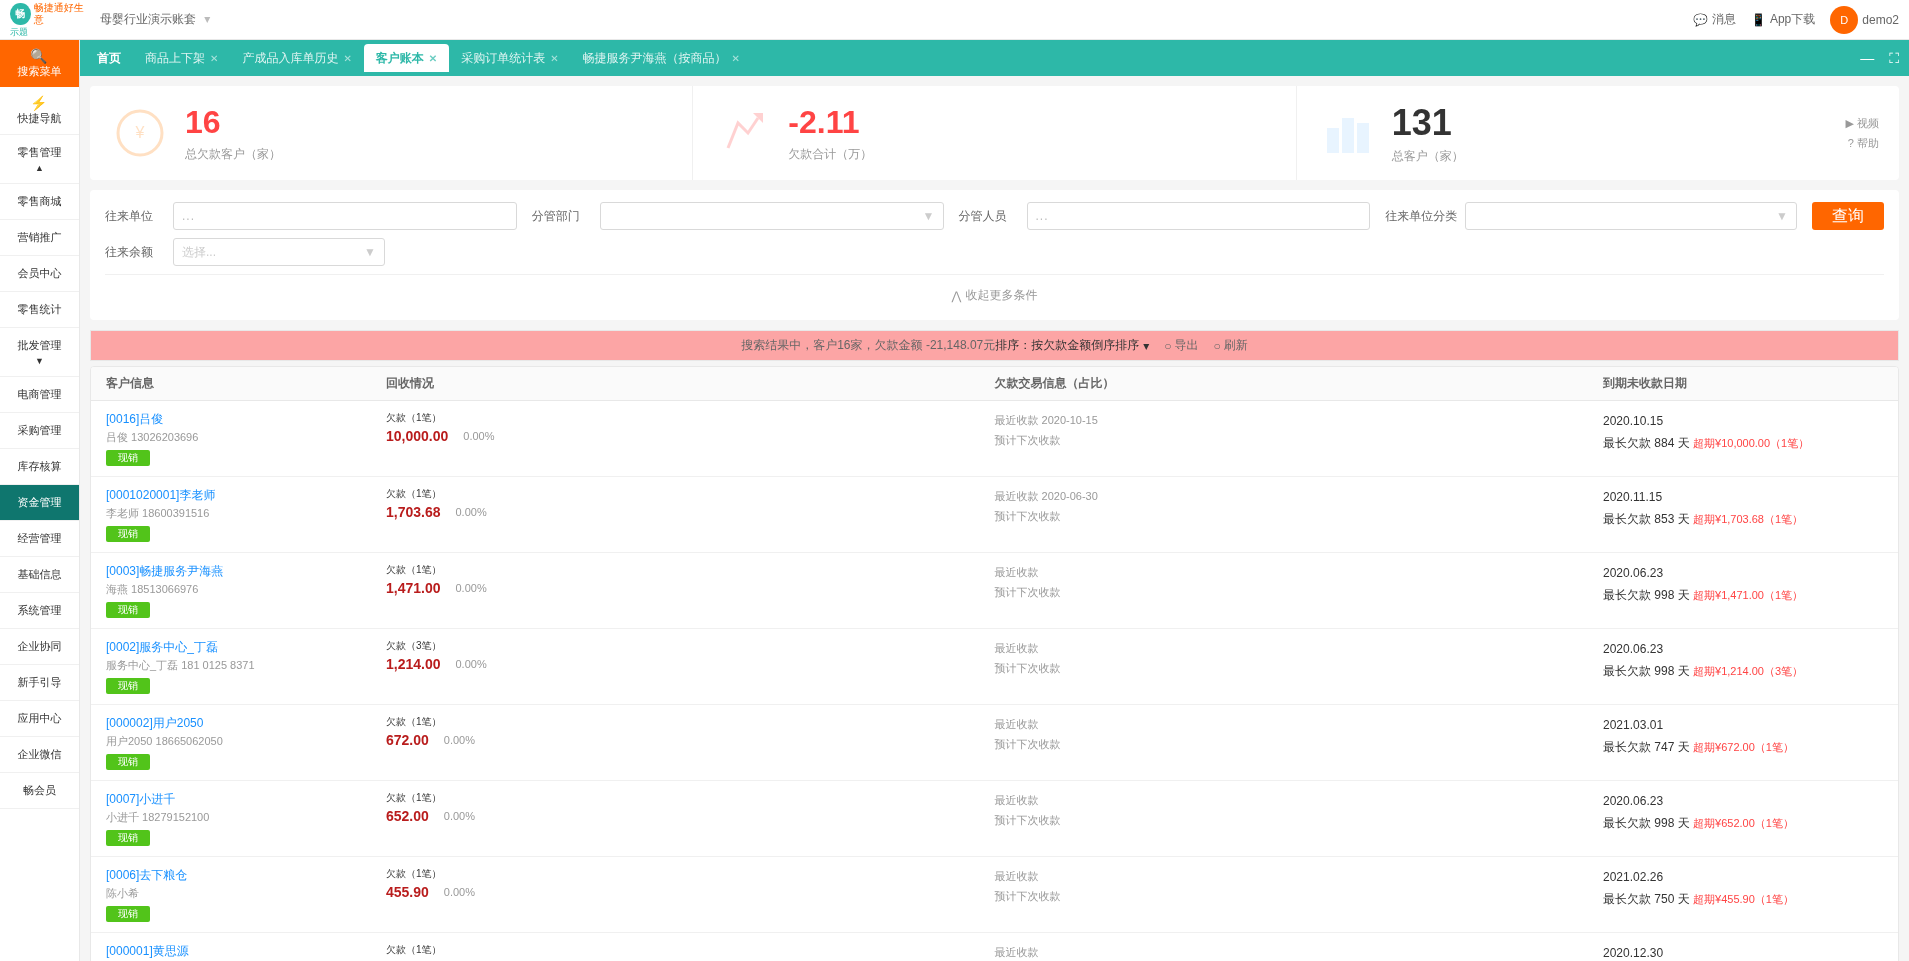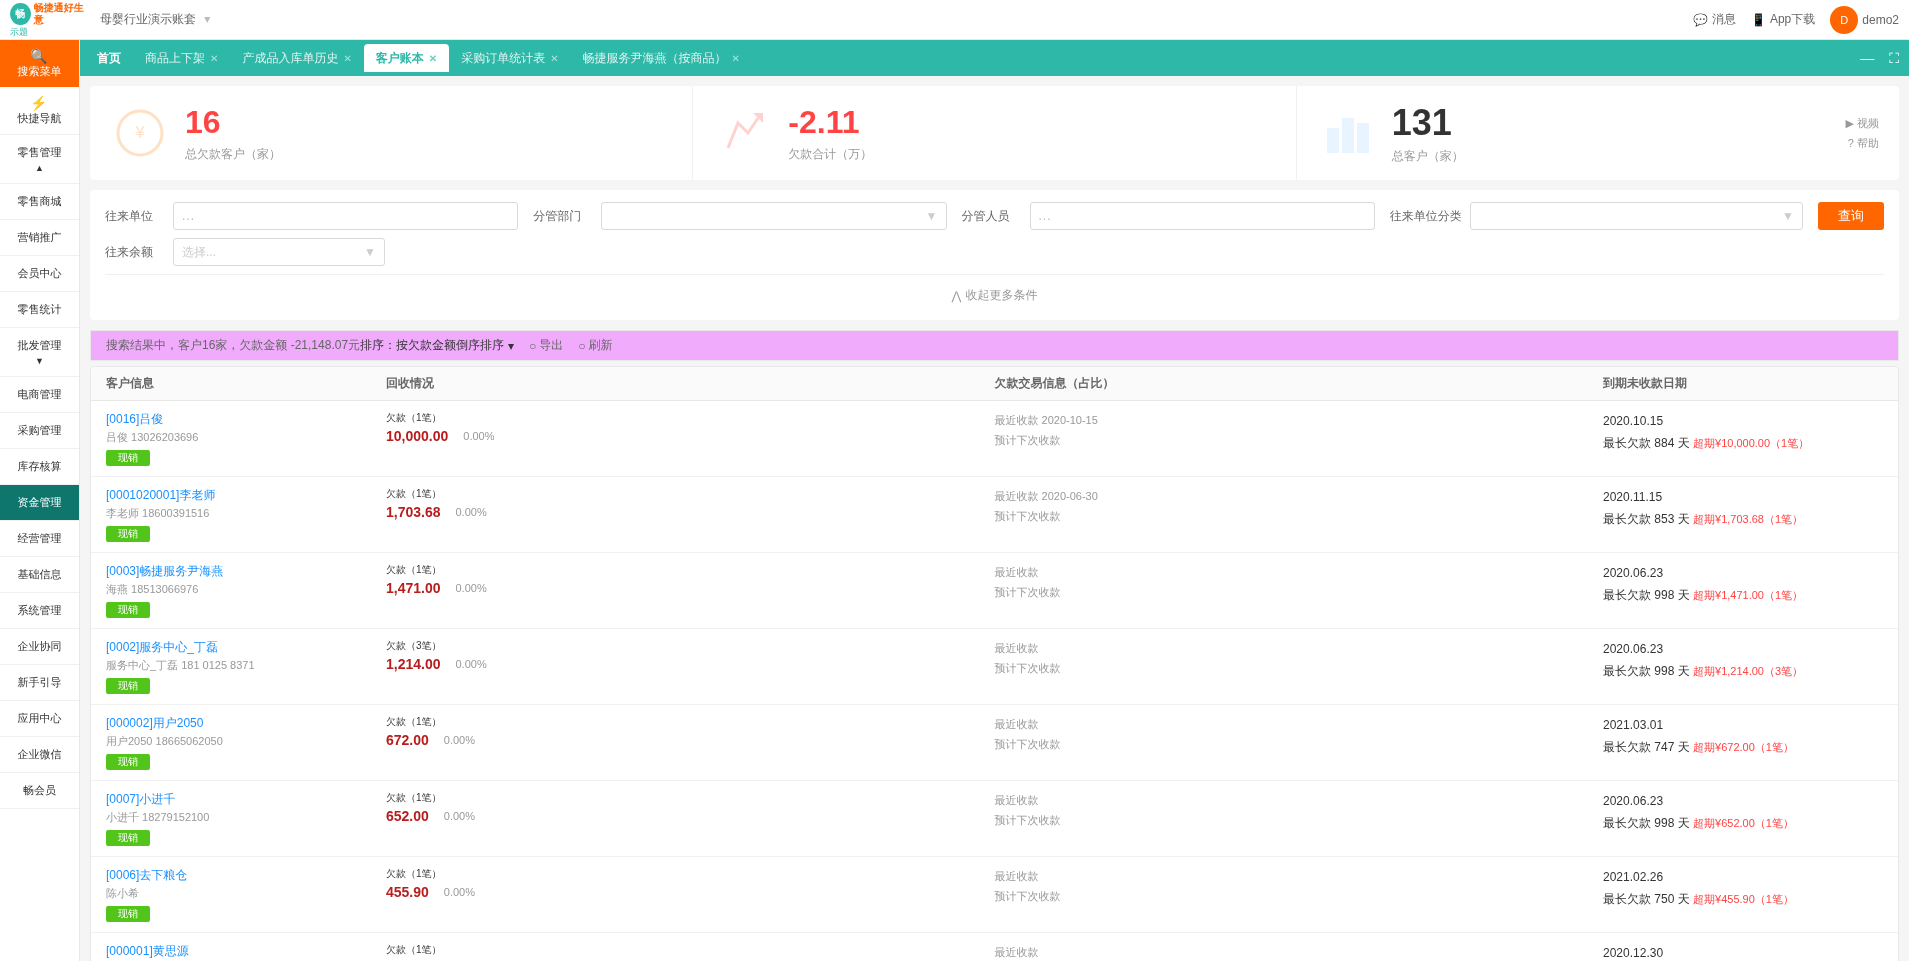--- a/index.html
+++ b/index.html
@@ -282,41 +282,41 @@
       cursor: pointer;
       background: #fff;
     }
     .search-btn {
       background: #ff6600;
       color: #fff;
       border: none;
       height: 28px;
       padding: 0 20px;
       border-radius: 3px;
-      font-size: 13px;
+      font-size: 16px;
       cursor: pointer;
       white-space: nowrap;
     }
     .collapse-btn {
       display: flex;
       align-items: center;
       justify-content: center;
       gap: 4px;
       font-size: 12px;
       color: #999;
       cursor: pointer;
       padding: 4px;
     }
 
     
     .result-bar {
       display: flex;
       align-items: center;
-      justify-content: flex-start;
-      background: #f0abfc;
+      justify-content: center;
+      background: #fca5a5;
       border: 1px solid #e8e8e8;
       padding: 6px 15px;
       font-size: 12px;
       color: #666;
       margin-bottom: 5px;
     }
     .result-actions {
       display: flex;
       align-items: center;
       gap: 15px;
@@ -419,21 +419,21 @@
 </head>
 <body>
 
 <div class="top-bar">
   <div class="logo-area">
     <div class="logo-text">
       <div style="display:flex;align-items:center;gap:3px;">
         <div style="width:22px;height:22px;background:#2db8a8;border-radius:50%;display:flex;align-items:center;justify-content:center;">
           <span style="color:#fff;font-size:10px;font-weight:bold;">畅</span>
         </div>
-        <span style="font-size:10px;color:#ff6600;font-weight:bold;">畅捷通好生意</span>
+        <span style="font-size:10px;color:#ff6600;font-weight:normal;">畅捷通好生意</span>
       </div>
       <div style="font-size:9px;color:#2db8a8;margin-top:1px;">示题</div>
     </div>
   </div>
   <div class="system-name">
     <span>母婴行业演示账套</span>
     <span style="margin-left:5px;color:#bbb;">▾</span>
   </div>
   <div class="top-actions">
     <div class="top-action-item">

